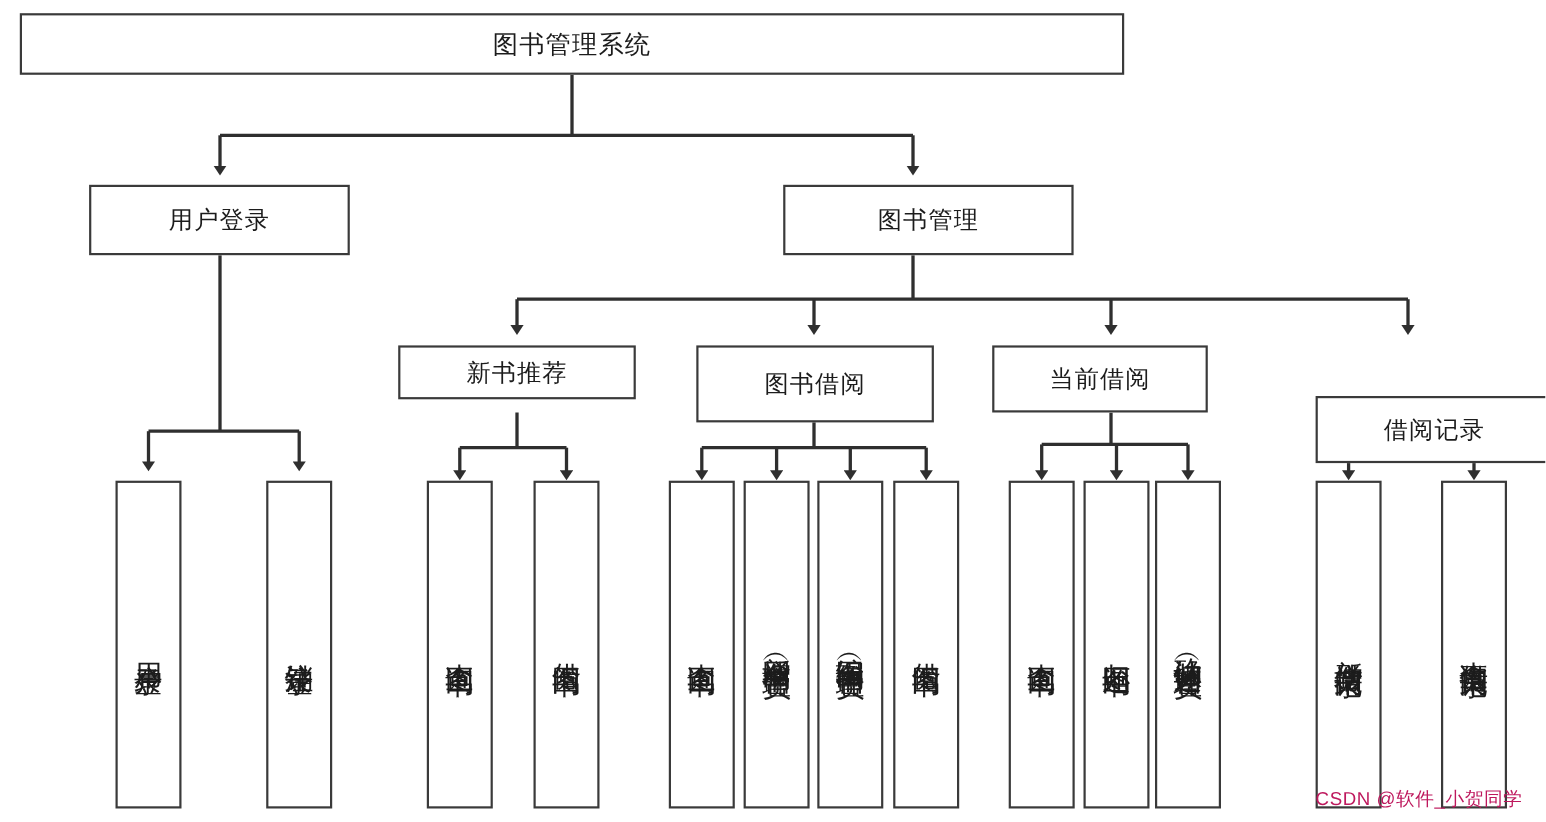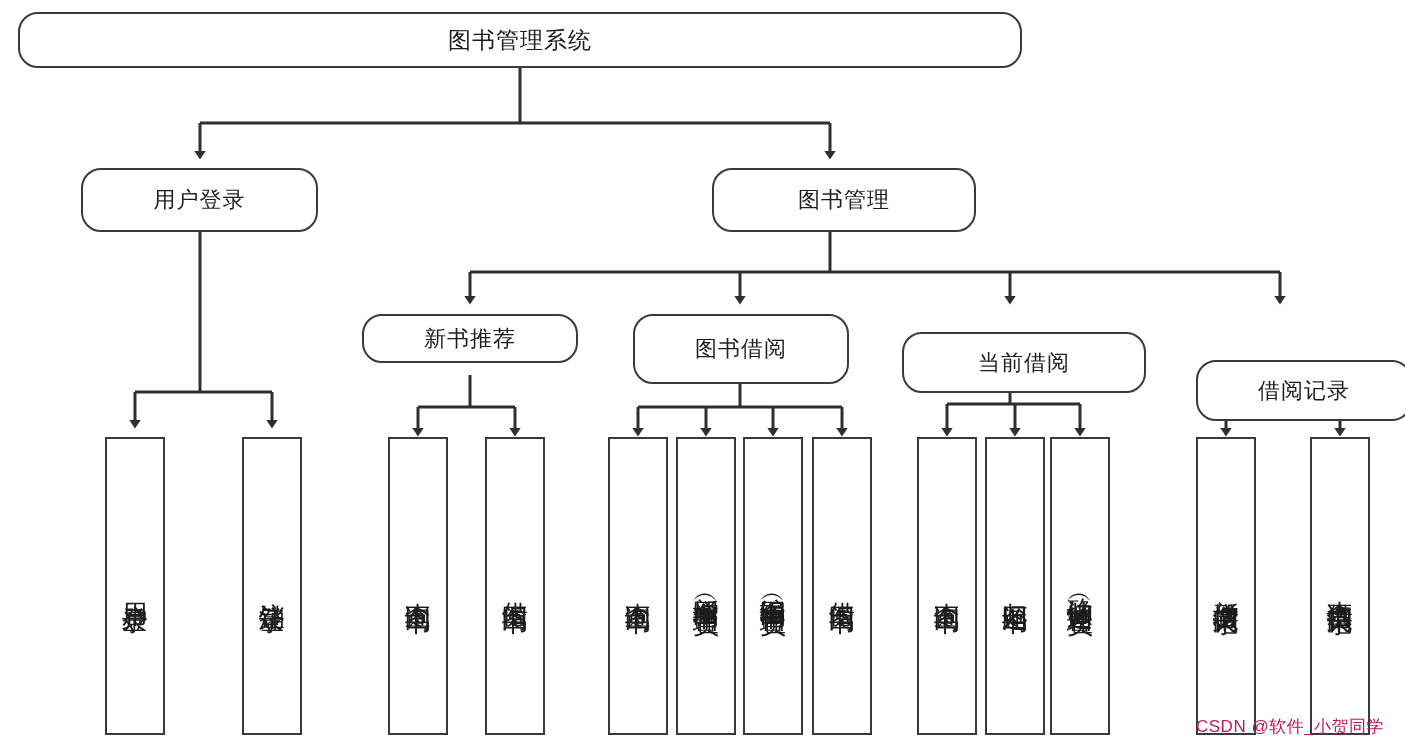--- a/index.html
+++ b/index.html
@@ -28,21 +28,20 @@
     border: 2px solid #3a3a3a;
     display: flex;
     align-items: center;
     justify-content: center;
     color: #1c1c1c;
   }
   .node-h {
     font-size: 22px;
     letter-spacing: 1px;
     white-space: nowrap;
-    border-radius: 20px;
   }
   .node-v {
     writing-mode: vertical-rl;
     text-orientation: upright;
     font-size: 26px;
     line-height: 1.18;
     letter-spacing: 2px;
     white-space: normal;
     text-align: center;
     padding: 6px 0;
@@ -125,21 +124,21 @@
   <div class="node node-h" style="left:712px; top:168px; width:264px; height:64px;">
     <span class="label">图书管理</span>
   </div>
 
   <div class="node node-h" style="left:362px; top:314px; width:216px; height:49px;">
     <span class="label">新书推荐</span>
   </div>
   <div class="node node-h" style="left:633px; top:314px; width:216px; height:70px;text-align:center;">
     <span class="label">图书借阅</span>
   </div>
-  <div class="node node-h" style="left:902px; top:332px; width:244px; height:61px;">
+  <div class="node node-h" style="left:902px; top:314px; width:196px; height:61px;">
     <span class="label">当前借阅</span>
   </div>
   <div class="node node-h" style="left:1196px; top:314px; width:216px; height:61px;margin-top:46px;">
     <span class="label">借阅记录</span>
   </div>
 
   <div class="node node-v" style="left:105px; top:437px; width:60px; height:298px;">
     <span class="label">用户登录</span>
   </div>
   <div class="node node-v" style="left:242px; top:437px; width:60px; height:298px;">

